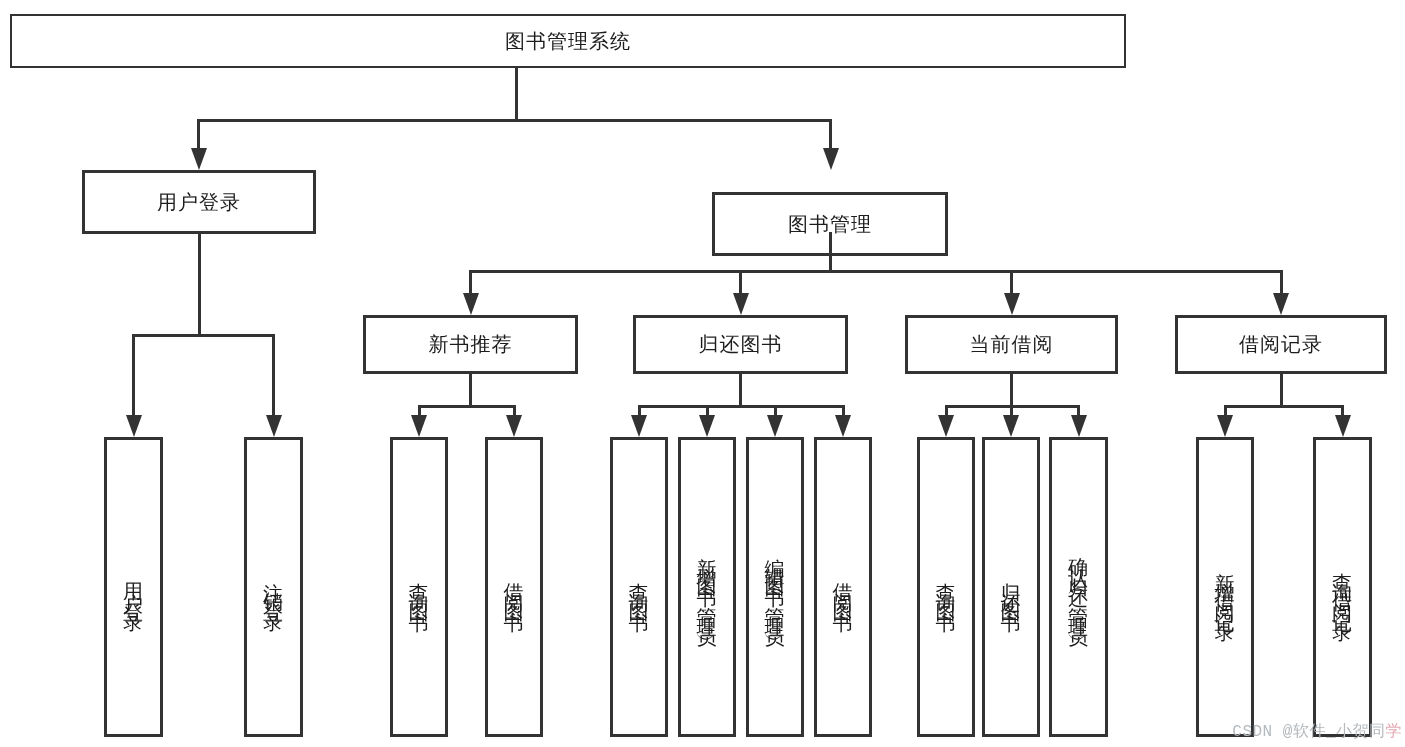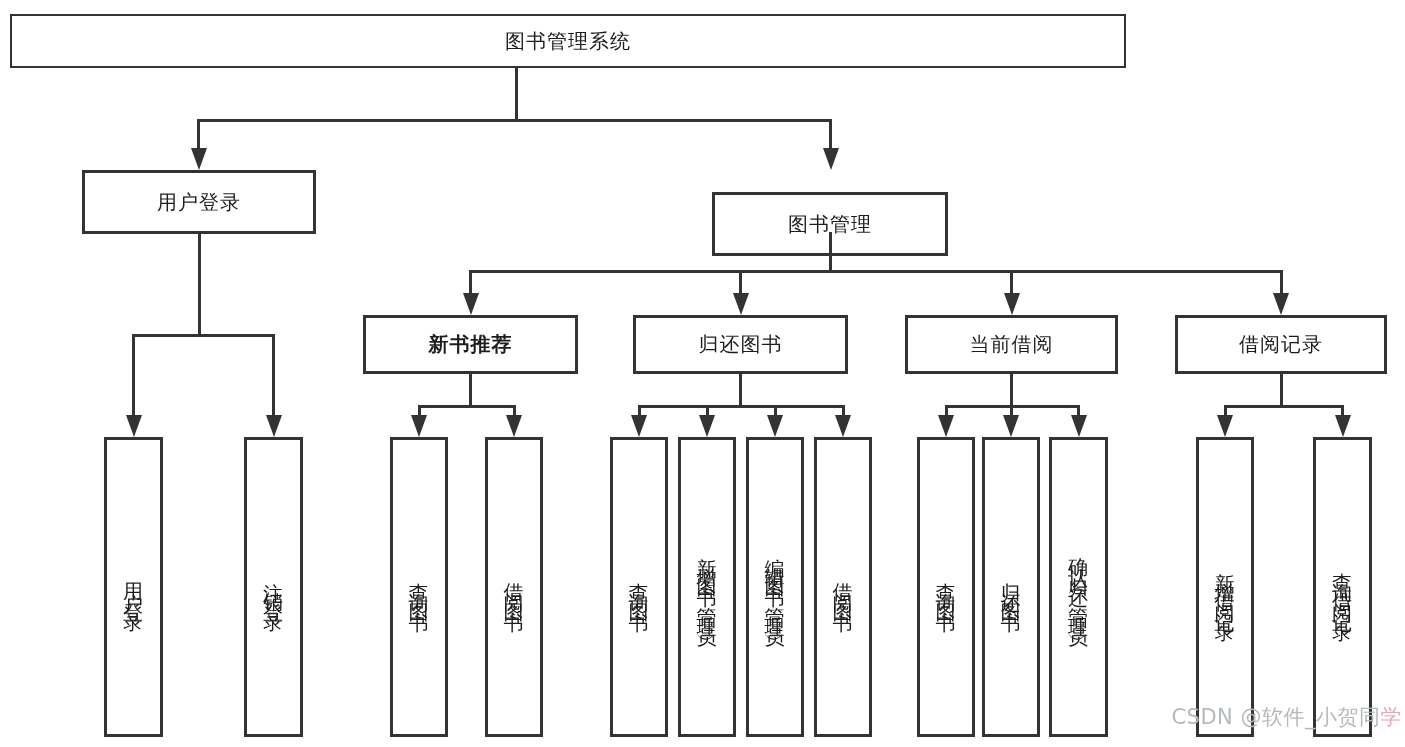--- a/index.html
+++ b/index.html
@@ -57,25 +57,26 @@
     position: absolute;
     width: 0;
     height: 0;
     border-left: 8px solid transparent;
     border-right: 8px solid transparent;
     border-top: 22px solid #333333;
   }
   .watermark {
     position: absolute;
     right: 3px;
-    bottom: 16px;
-    font-size: 21px;
+    bottom: 5px;
+    font-size: 16px;
     letter-spacing: 0.5px;
     color: #b4b9bd;
     white-space: nowrap;
+    font-family: Liberation Mono, monospace;
   }
   .watermark .accent { color: #e4a9b2; }
 </style>
 </head>
 <body>
 
 <div class="canvas">
 
   <div class="node root" style="left:10px; top:14px; width:1116px; height:54px;">
     <span>图书管理系统</span>
@@ -112,21 +113,21 @@
     <div class="vline" style="left:469px; top:270px; height:28px;"></div>
     <div class="vline" style="left:739px; top:270px; height:28px;"></div>
     <div class="vline" style="left:1010px; top:270px; height:28px;"></div>
     <div class="vline" style="left:1280px; top:270px; height:28px;"></div>
     <div class="arrow" style="left:463px; top:293px;"></div>
     <div class="arrow" style="left:733px; top:293px;"></div>
     <div class="arrow" style="left:1004px; top:293px;"></div>
     <div class="arrow" style="left:1273px; top:293px;"></div>
   </div>
 
-  <div class="node" style="left:363px; top:315px; width:215px; height:59px;font-weight:bold;">
+  <div class="node" style="left:363px; top:315px; width:215px; height:59px;">
     <span>新书推荐</span>
   </div>
   <div class="node" style="left:633px; top:315px; width:215px; height:59px;">
     <span>归还图书</span>
   </div>
   <div class="node" style="left:905px; top:315px; width:213px; height:59px;">
     <span>当前借阅</span>
   </div>
   <div class="node" style="left:1175px; top:315px; width:212px; height:59px;">
     <span>借阅记录</span>

